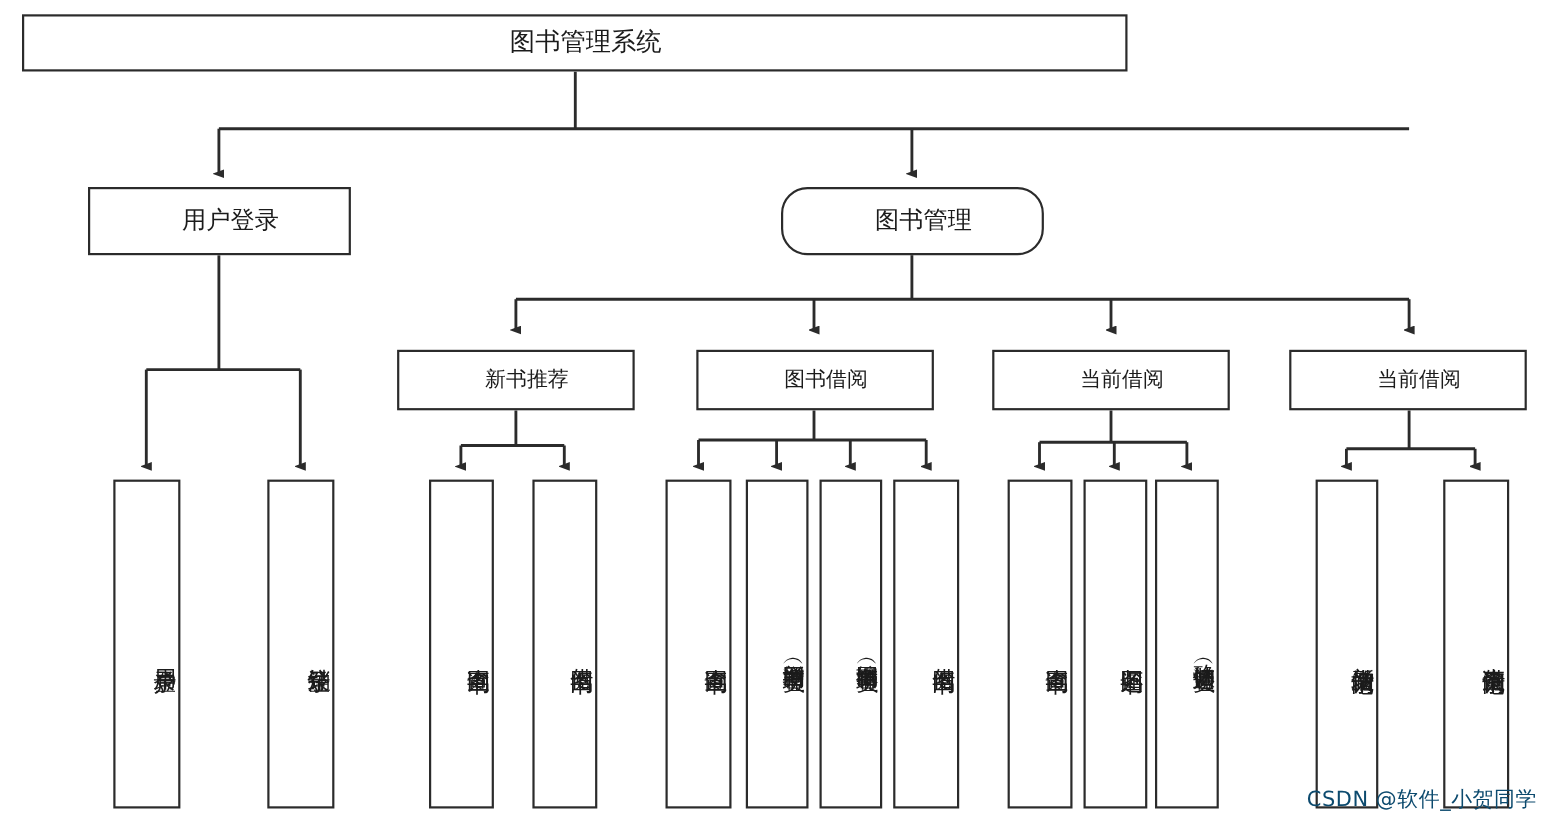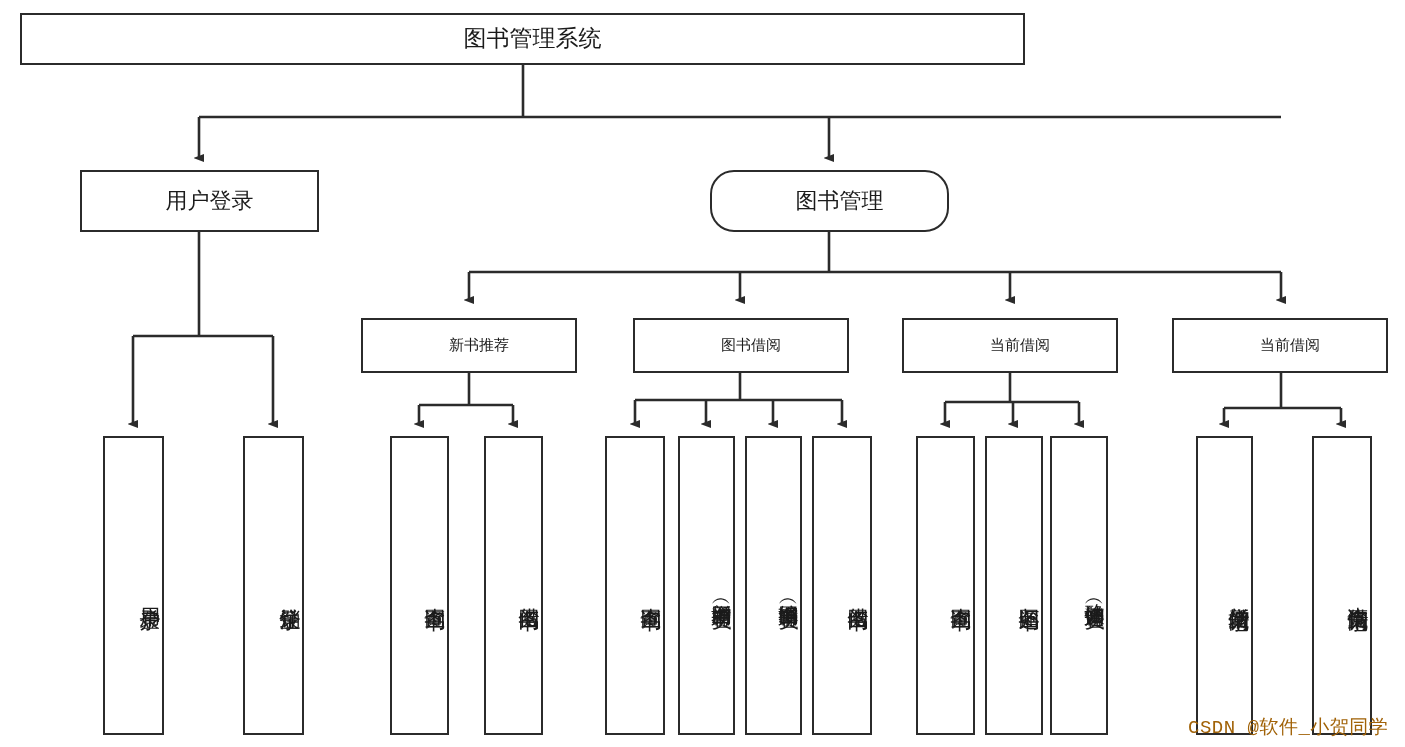--- a/index.html
+++ b/index.html
@@ -37,44 +37,43 @@
     z-index: 2;
     padding-left: 20px;
   }
   .node.root {
     font-size: 23px;
   }
   .node.level2 {
     font-size: 22px;
   }
   .node.level3 {
-    font-size: 15px;
+    font-size: 19px;
   }
   .node.leaf {
     font-size: 21px;
     writing-mode: vertical-rl;
     text-orientation: upright;
     letter-spacing: 1px;
     padding-top: 14px;
     align-items: flex-start;
     justify-content: center;
   }
   .node.leaf.tall-text {
     font-size: 20px;
   }
   .watermark {
     position: absolute;
     left: 1188px;
     top: 714px;
     font-size: 19px;
-    color: #a16207;
+    color: #0c4a6e;
     white-space: nowrap;
     z-index: 3;
     letter-spacing: 0.5px;
-    font-family: Liberation Mono, monospace;
   }
 </style>
 </head>
 <body>
 
 <div id="canvas">
 
   <svg id="wires" viewBox="0 0 1405 747">
     <defs>
       <marker id="arrow" markerWidth="10" markerHeight="10" refX="4" refY="5" orient="auto" markerUnits="userSpaceOnUse">

